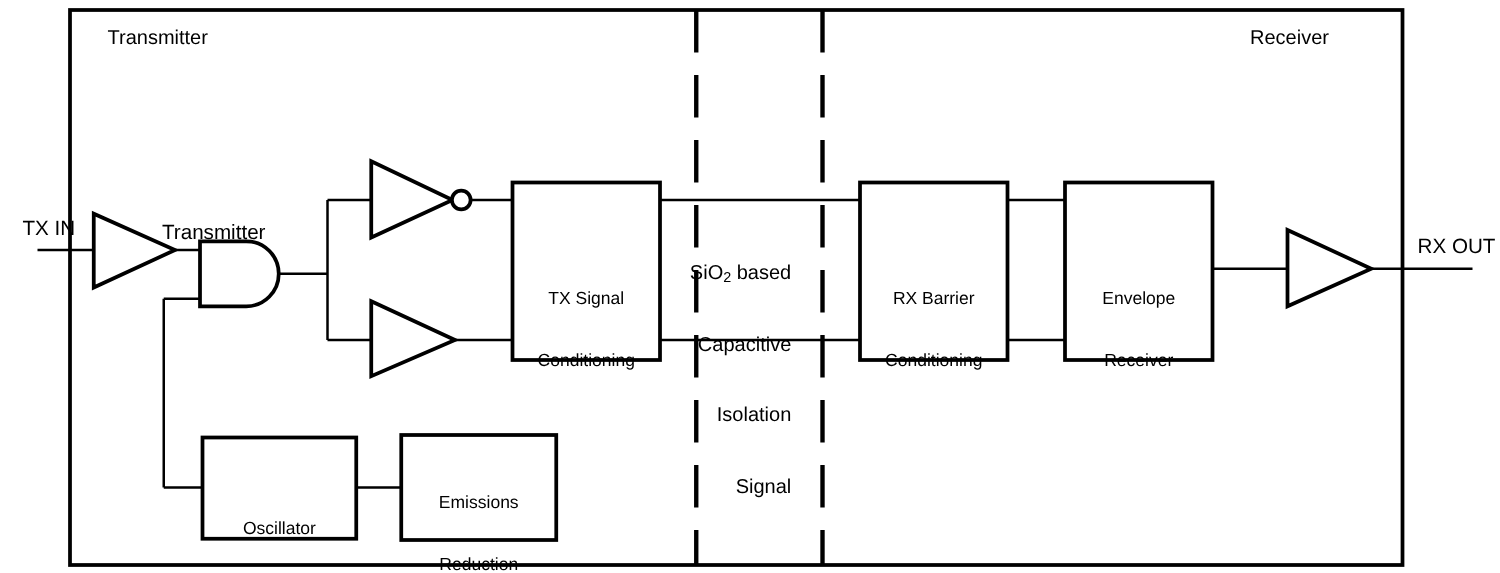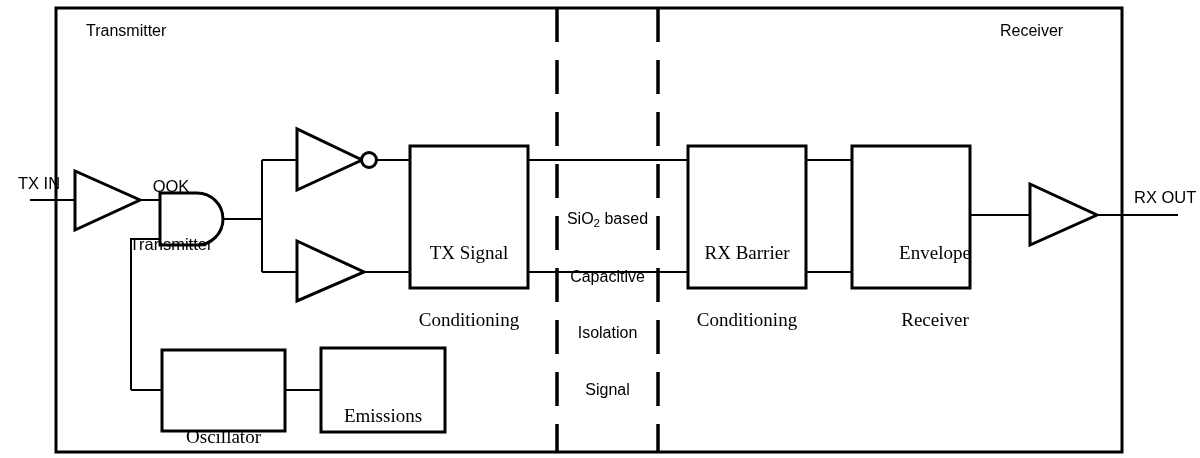--- a/index.html
+++ b/index.html
@@ -28,22 +28,21 @@
   .lbl {
     position: absolute;
     font-family: "Liberation Sans", sans-serif;
     color: #000000;
     white-space: pre;
     line-height: 1.18;
     text-align: center;
   }
   .lbl-left { text-align: left; }
   .block-label {
-    font-size: 19px;
-    font-family: Liberation Serif, serif;
+    font-size: 14px;
   }
   .section-label {
     font-size: 16px;
   }
   .port-label {
     font-size: 16.5px;
   }
   .barrier-label {
     font-size: 16px;
   }
@@ -118,49 +117,48 @@
 
   <div class="lbl section-label" style="left:1000px; top:22px; width:160px; text-align:left;">Receiver</div>
 
   <div class="lbl section-label" style="left:86px; top:22px; width:180px; text-align:left;">Transmitter</div>
 
   <div class="lbl port-label lbl-left" style="left:4px; top:174px; width:70px; text-align:center;">TX IN</div>
 
   <div class="lbl port-label lbl-left" style="left:1134px; top:188px; width:70px; text-align:left;">RX OUT</div>
 
   <div class="lbl gate-label" style="left:112px; top:138px; width:118px;">
-    <div>OOK</div>
     <div>Transmitter</div>
   </div>
 
   <div class="lbl block-label" style="left:410px; top:197px; width:118px;">
     <div>TX Signal</div>
     <div>Conditioning</div>
   </div>
 
   <div class="lbl block-label" style="left:688px; top:197px; width:118px;">
     <div>RX Barrier</div>
     <div>Conditioning</div>
   </div>
 
-  <div class="lbl block-label" style="left:876px; top:197px; width:118px;">
+  <div class="lbl block-label" style="left:852px; top:197px; width:118px;">
     <div>Envelope</div>
     <div>Receiver</div>
   </div>
 
   <div class="lbl block-label" style="left:162px; top:381px; width:123px;">
     <div>Oscillator</div>
   </div>
 
   <div class="lbl block-label" style="left:321px; top:360px; width:124px;">
     <div>Emissions</div>
     <div>Reduction</div>
     
   </div>
 
-  <div class="lbl barrier-label" style="left:557px; top:172px; width:101px;">
+  <div class="lbl barrier-label" style="left:532px; top:172px; width:101px;text-align:right;">
     <div><span>SiO</span><sub>2</sub><span> based</span></div>
     <div>Capacitive</div>
     <div>Isolation</div>
     <div>Signal</div>
   </div>
 
 </div>
 
 </body></html>

